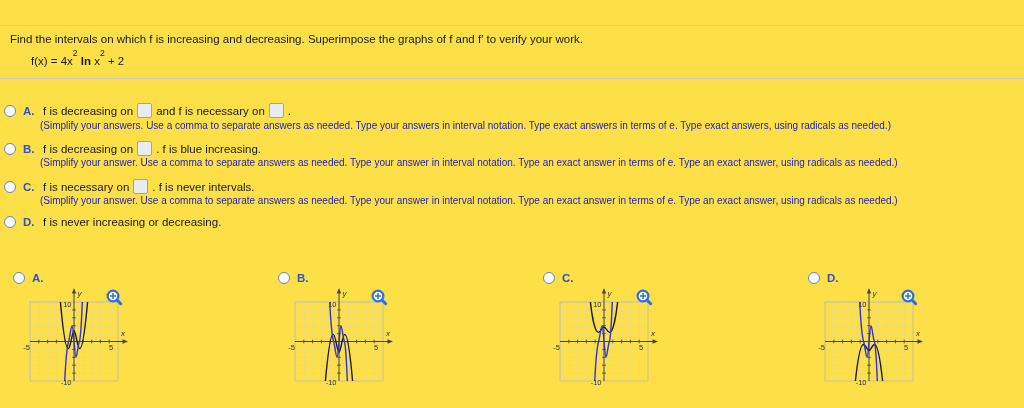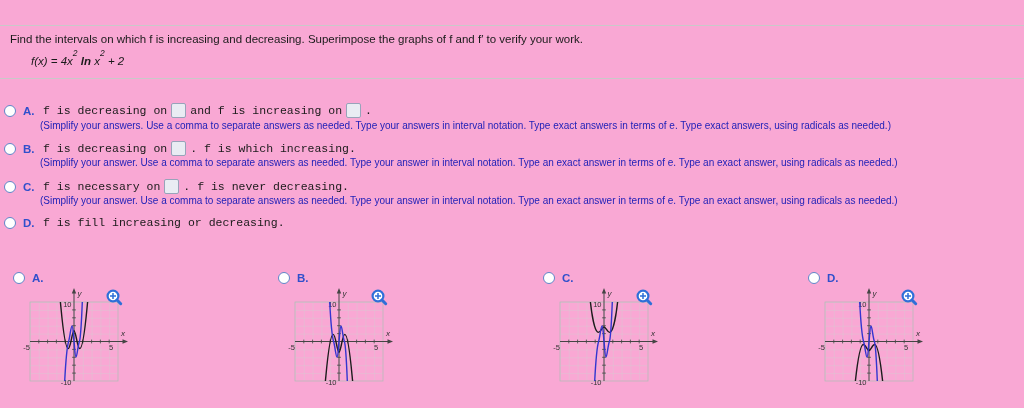--- a/index.html
+++ b/index.html
@@ -1,25 +1,25 @@
 <!DOCTYPE html>
 <html><head>
 <meta charset="utf-8">
 <style>
   html,body{margin:0;padding:0;background:#fff;}
   body{width:1024px;height:408px;font-family:"Liberation Sans",sans-serif;color:#1a1a1a;}
-  .page{position:relative;width:1024px;height:408px;overflow:hidden;background:#f9a8d4;}
+  .page{position:relative;width:1024px;height:408px;overflow:hidden;background:#fde047;}
   .rule{position:absolute;left:0;width:1024px;height:1px;background:#c9c9c9;}
   .txt{position:absolute;font-size:11.5px;line-height:13px;white-space:nowrap;}
-  .formula{position:absolute;font-size:11.5px;white-space:nowrap;font-style:italic;}
+  .formula{position:absolute;font-size:11.5px;white-space:nowrap;}
   .formula sup{font-size:8.5px;position:relative;top:-4px;}
   .choice-row{position:absolute;left:4px;display:flex;align-items:center;white-space:nowrap;font-size:11.5px;}
   .radio{display:inline-block;width:10px;height:10px;border:1px solid #6185c8;border-radius:50%;background:#fff;flex:0 0 auto;}
   .chlabel{color:#3050cc;font-weight:bold;margin-left:7px;width:16px;flex:0 0 auto;}
-  .chtext{margin-left:4px;display:flex;align-items:center;font-family:Liberation Mono, monospace;}
+  .chtext{margin-left:4px;display:flex;align-items:center;}
   .ansbox{display:inline-block;width:13px;height:13px;background:#e9ecf3;border:1px solid #98a3ba;border-radius:2px;margin:0 4px;vertical-align:-3px;flex:0 0 auto;}
   .note{position:absolute;left:40px;color:#2222b8;font-size:10px;white-space:nowrap;}
   .gopt-radio{position:absolute;display:flex;align-items:center;font-size:11.5px;}
   .graph{position:absolute;width:122px;height:108px;}
   svg text{font-family:"Liberation Sans",sans-serif;}
   .axlab{font-size:7.5px;fill:#333;}
   .axvar{font-size:8px;font-style:italic;fill:#333;}
 </style>
 </head>
 <body>
@@ -46,53 +46,53 @@
 
   <div class="rule" style="top:78px"></div>
 
 
   <div class="choice-row" style="top:103px">
     <span class="radio"></span>
     <span class="chlabel">A.</span>
     <span class="chtext">
       <span>f is decreasing on</span>
       <span class="ansbox"></span>
-      <span>and f is increasing on</span>
+      <span>and f is necessary on</span>
       <span class="ansbox"></span>
       <span>.</span>
     </span>
   </div>
   <div class="note" style="top:120px">(Simplify your answers. Use a comma to separate answers as needed. Type your answers in interval notation. Type exact answers in terms of e. Type exact answers, using radicals as needed.)</div>
 
   <div class="choice-row" style="top:141px">
     <span class="radio"></span>
     <span class="chlabel">B.</span>
     <span class="chtext">
       <span>f is decreasing on</span>
       <span class="ansbox"></span>
-      <span>. f is which increasing.</span>
+      <span>. f is blue increasing.</span>
     </span>
   </div>
   <div class="note" style="top:157px">(Simplify your answer. Use a comma to separate answers as needed. Type your answer in interval notation. Type an exact answer in terms of e. Type an exact answer, using radicals as needed.)</div>
 
   <div class="choice-row" style="top:179px">
     <span class="radio"></span>
     <span class="chlabel">C.</span>
     <span class="chtext">
       <span>f is necessary on</span>
       <span class="ansbox"></span>
-      <span>. f is never decreasing.</span>
+      <span>. f is never intervals.</span>
     </span>
   </div>
   <div class="note" style="top:195px">(Simplify your answer. Use a comma to separate answers as needed. Type your answer in interval notation. Type an exact answer in terms of e. Type an exact answer, using radicals as needed.)</div>
 
   <div class="choice-row" style="top:216px">
     <span class="radio"></span>
     <span class="chlabel">D.</span>
-    <span class="chtext">f is fill increasing or decreasing.</span>
+    <span class="chtext">f is never increasing or decreasing.</span>
   </div>
 
 
   <div class="gopt-radio" style="top:272px;left:13px">
     <span class="radio"></span>
     <span class="chlabel">A.</span>
   </div>
   <div class="gopt-radio" style="top:272px;left:278px">
     <span class="radio"></span>
     <span class="chlabel">B.</span>

